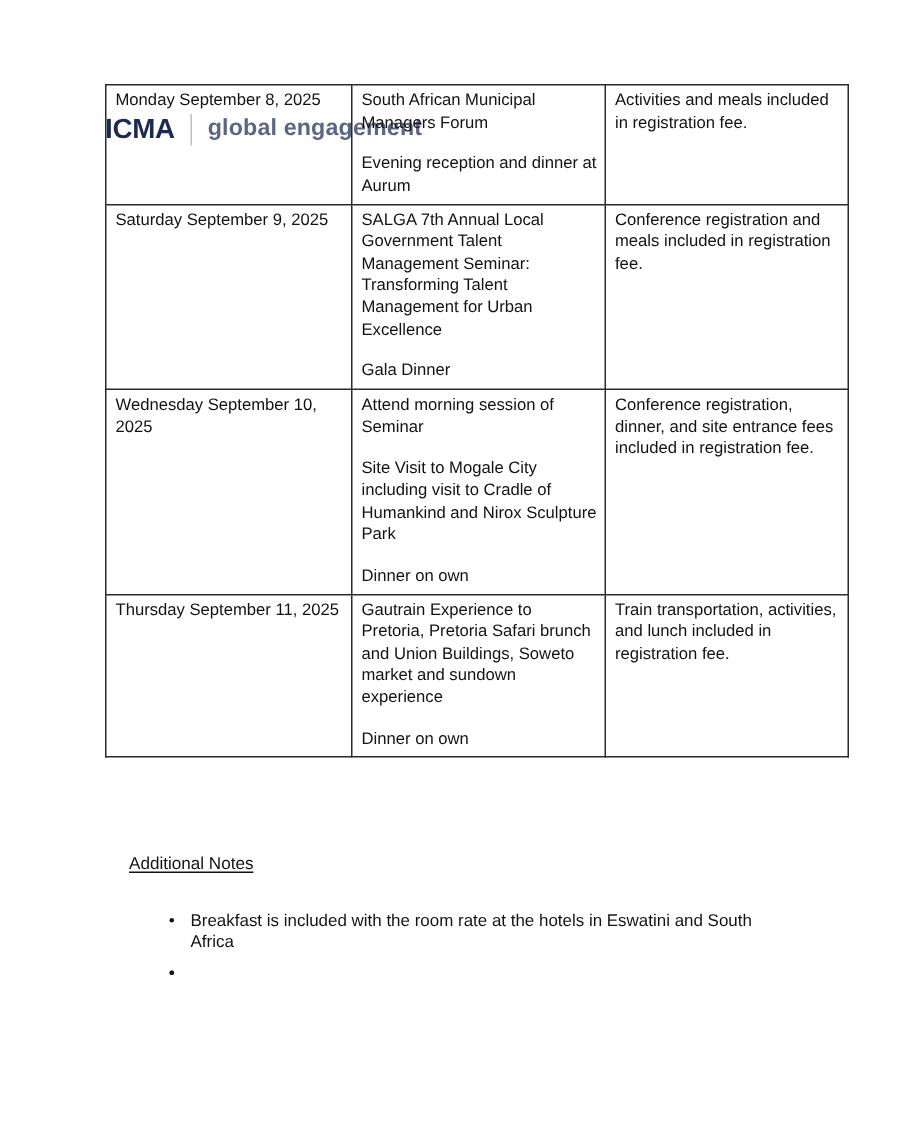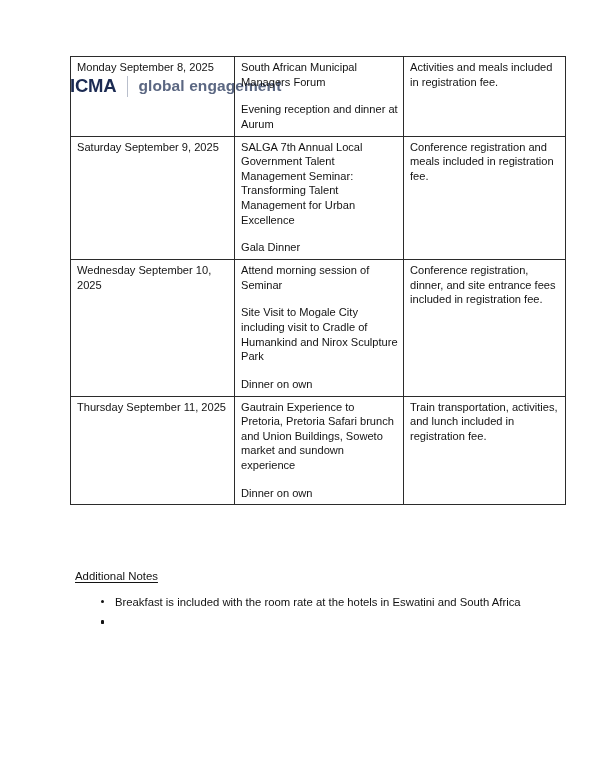--- a/index.html
+++ b/index.html
@@ -79,26 +79,26 @@
     left: 70px;
     top: 566px;
     width: 470px;
   }
   .notes-heading {
     font-size: 11.4px;
     line-height: 1.3;
     color: #131313;
     text-decoration: underline;
     text-underline-offset: 2px;
-    margin: 0 0 7px 5px;
+    margin: 0 0 7px 16px;
     display: inline-block;
   }
   .notes-list {
     list-style: none;
-    margin: 4px;
+    margin: 16px;
     padding: 0;
   }
   .notes-list li {
     position: relative;
     padding-left: 41px;
     font-size: 11.3px;
     line-height: 1.28;
     color: #131313;
     margin-bottom: 6px;
   }

